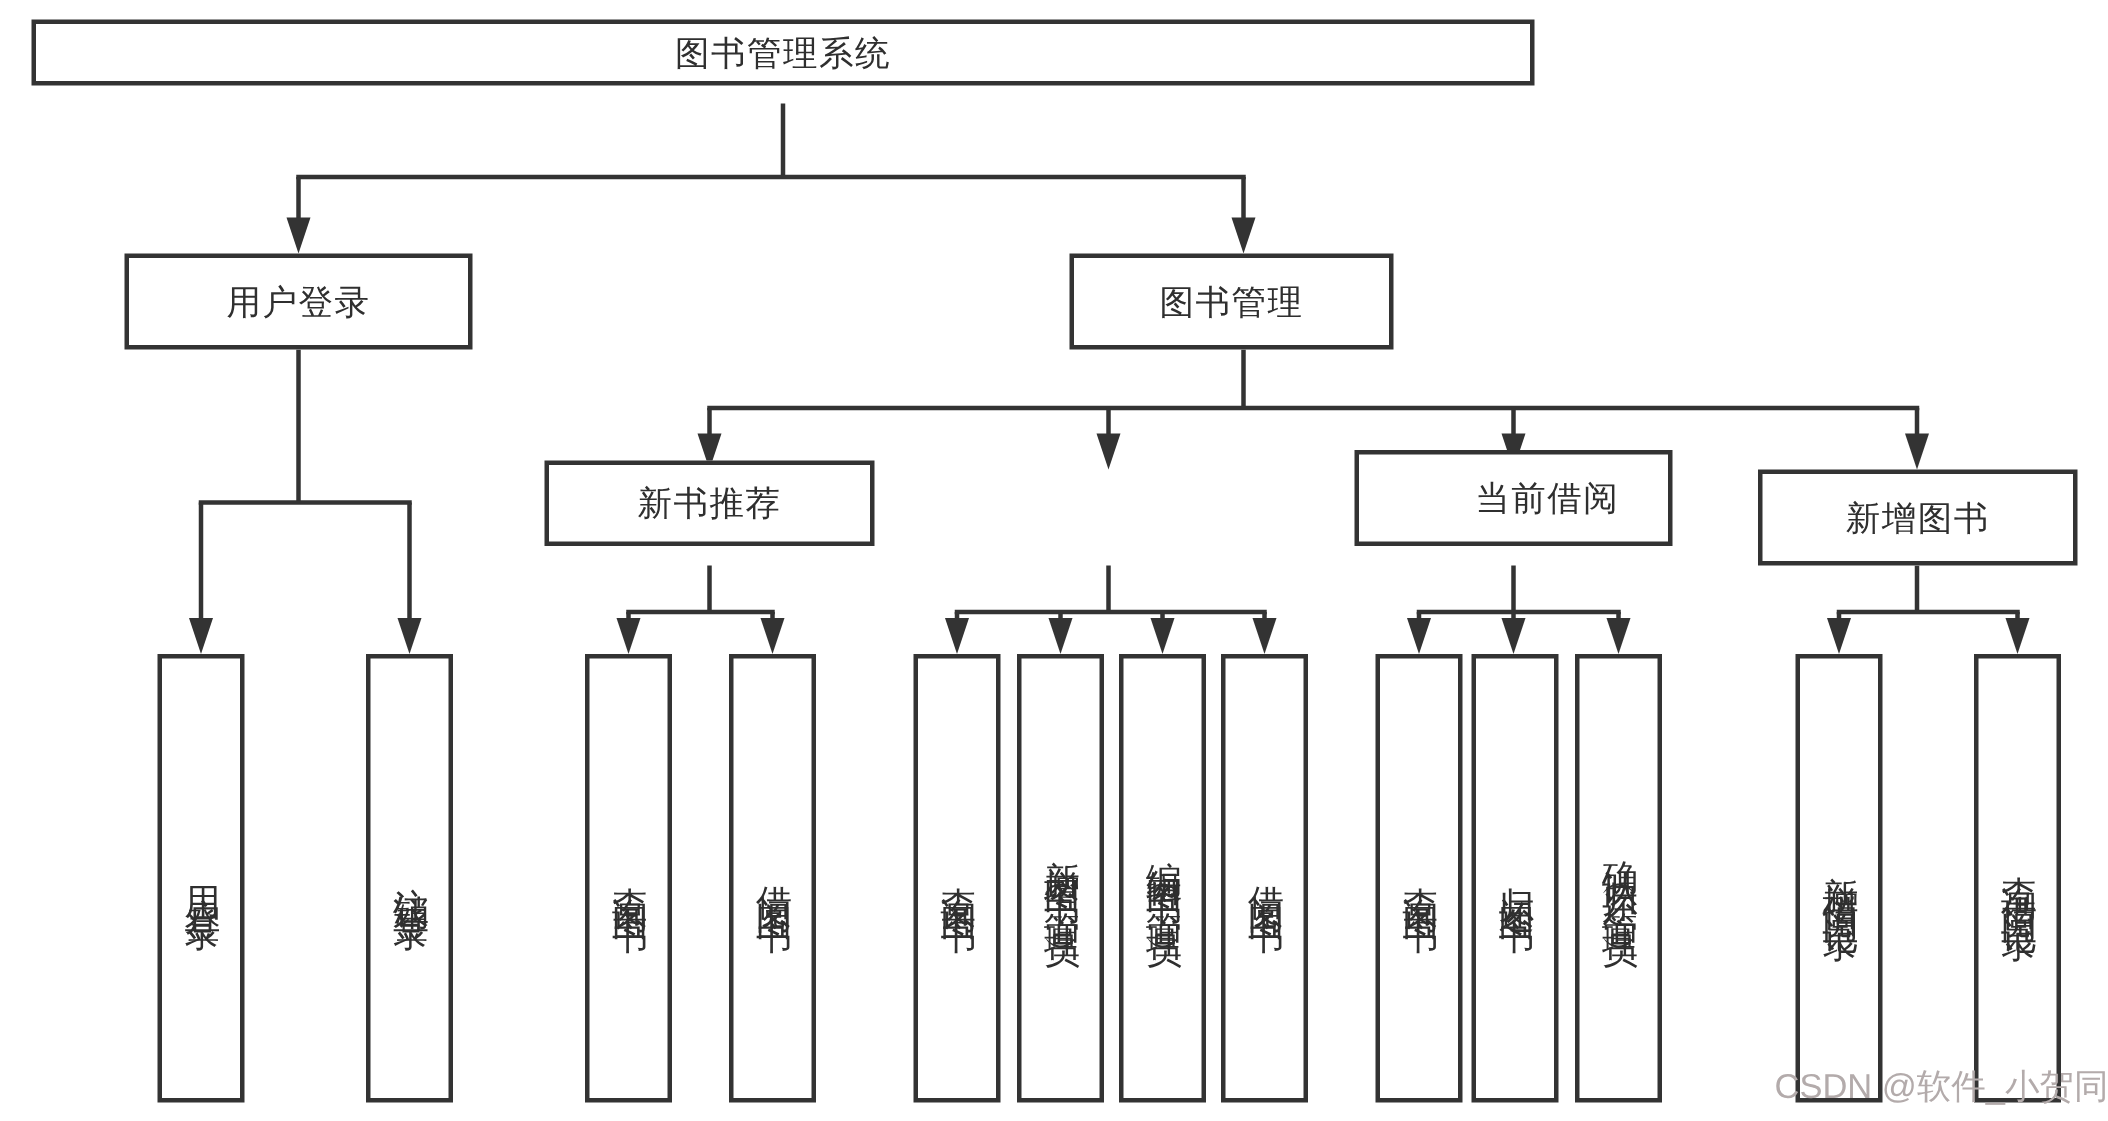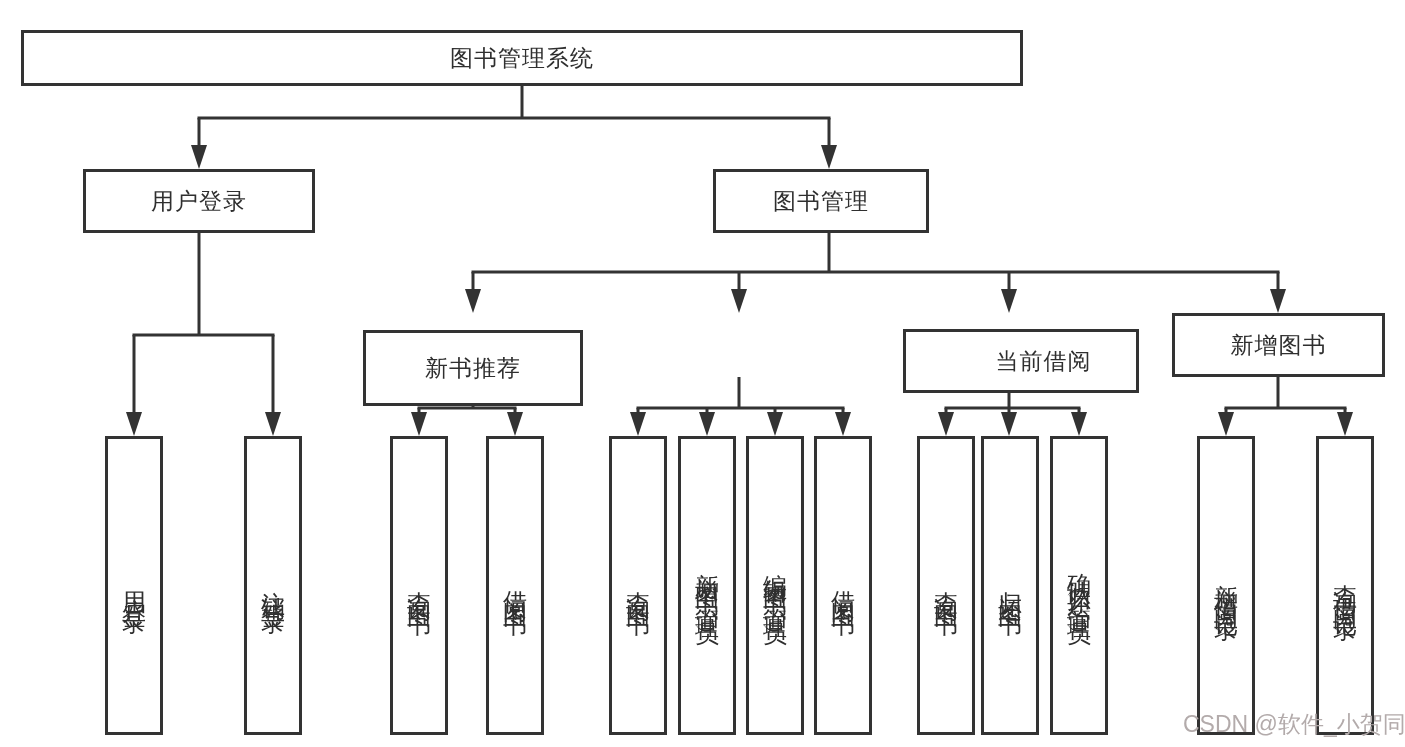--- a/index.html
+++ b/index.html
@@ -116,27 +116,27 @@
     <polygon points="1071,412 1087,412 1079,436"></polygon>
 
     <line x1="1278" y1="377" x2="1278" y2="408"></line>
     <line x1="1224.5" y1="408" x2="1346.5" y2="408"></line>
     <line x1="1226" y1="408" x2="1226" y2="418"></line>
     <polygon points="1218,412 1234,412 1226,436"></polygon>
     <line x1="1345" y1="408" x2="1345" y2="418"></line>
     <polygon points="1337,412 1353,412 1345,436"></polygon>
   </svg>
 
-  <div class="node" style="left:21px;top:30px;width:1002px;height:56px;">图书管理系统</div>
+  <div class="node" style="left:21px;top:13px;width:1002px;height:44px;">图书管理系统</div>
 
   <div class="node" style="left:83px;top:169px;width:232px;height:64px;">用户登录</div>
   <div class="node" style="left:713px;top:169px;width:216px;height:64px;">图书管理</div>
 
-  <div class="node" style="left:363px;top:330px;width:220px;height:76px;">新书推荐</div>
-  <div class="node" style="left:903px;top:329px;width:236px;height:64px;padding-left:45px;">当前借阅</div>
+  <div class="node" style="left:363px;top:307px;width:220px;height:57px;">新书推荐</div>
+  <div class="node" style="left:903px;top:300px;width:212px;height:64px;padding-left:45px;">当前借阅</div>
   <div class="node" style="left:1172px;top:313px;width:213px;height:64px;">新增图书</div>
 
   <div class="leaf" style="left:105px;">
       <span>用户登录</span>
     </div>
   <div class="leaf" style="left:244px;">
       <span>注销登录</span>
     </div>
 
   <div class="leaf" style="left:390px;">

